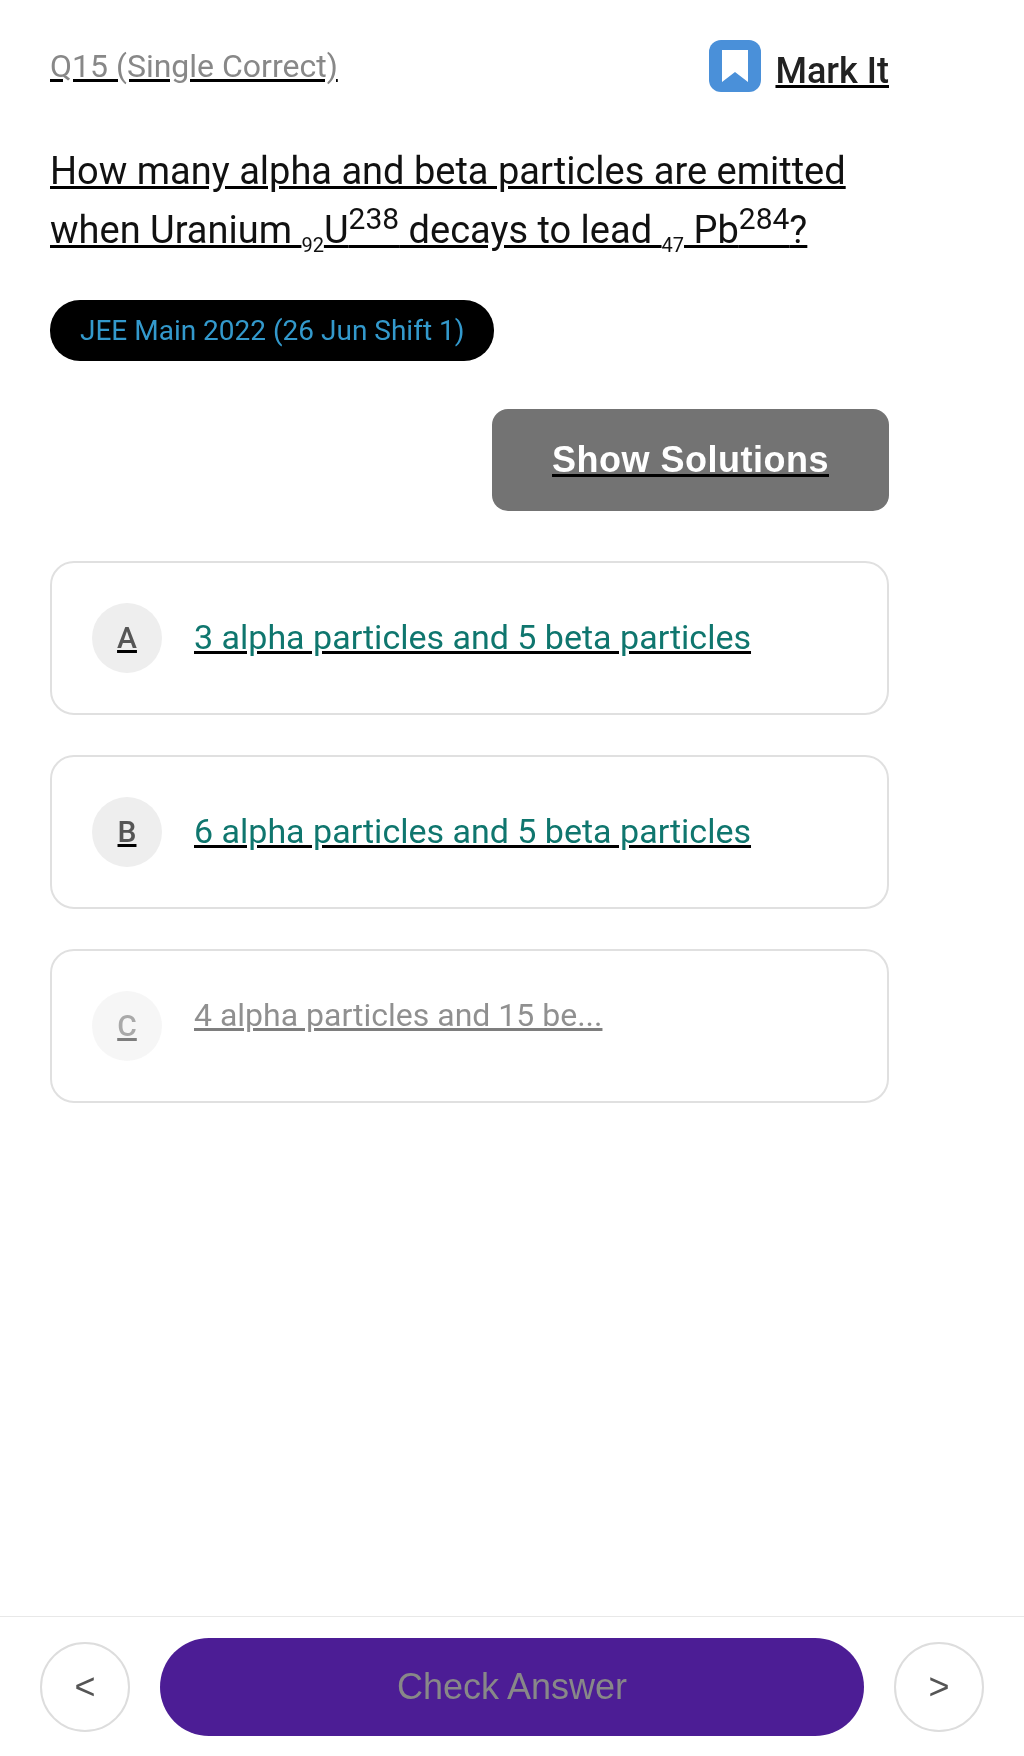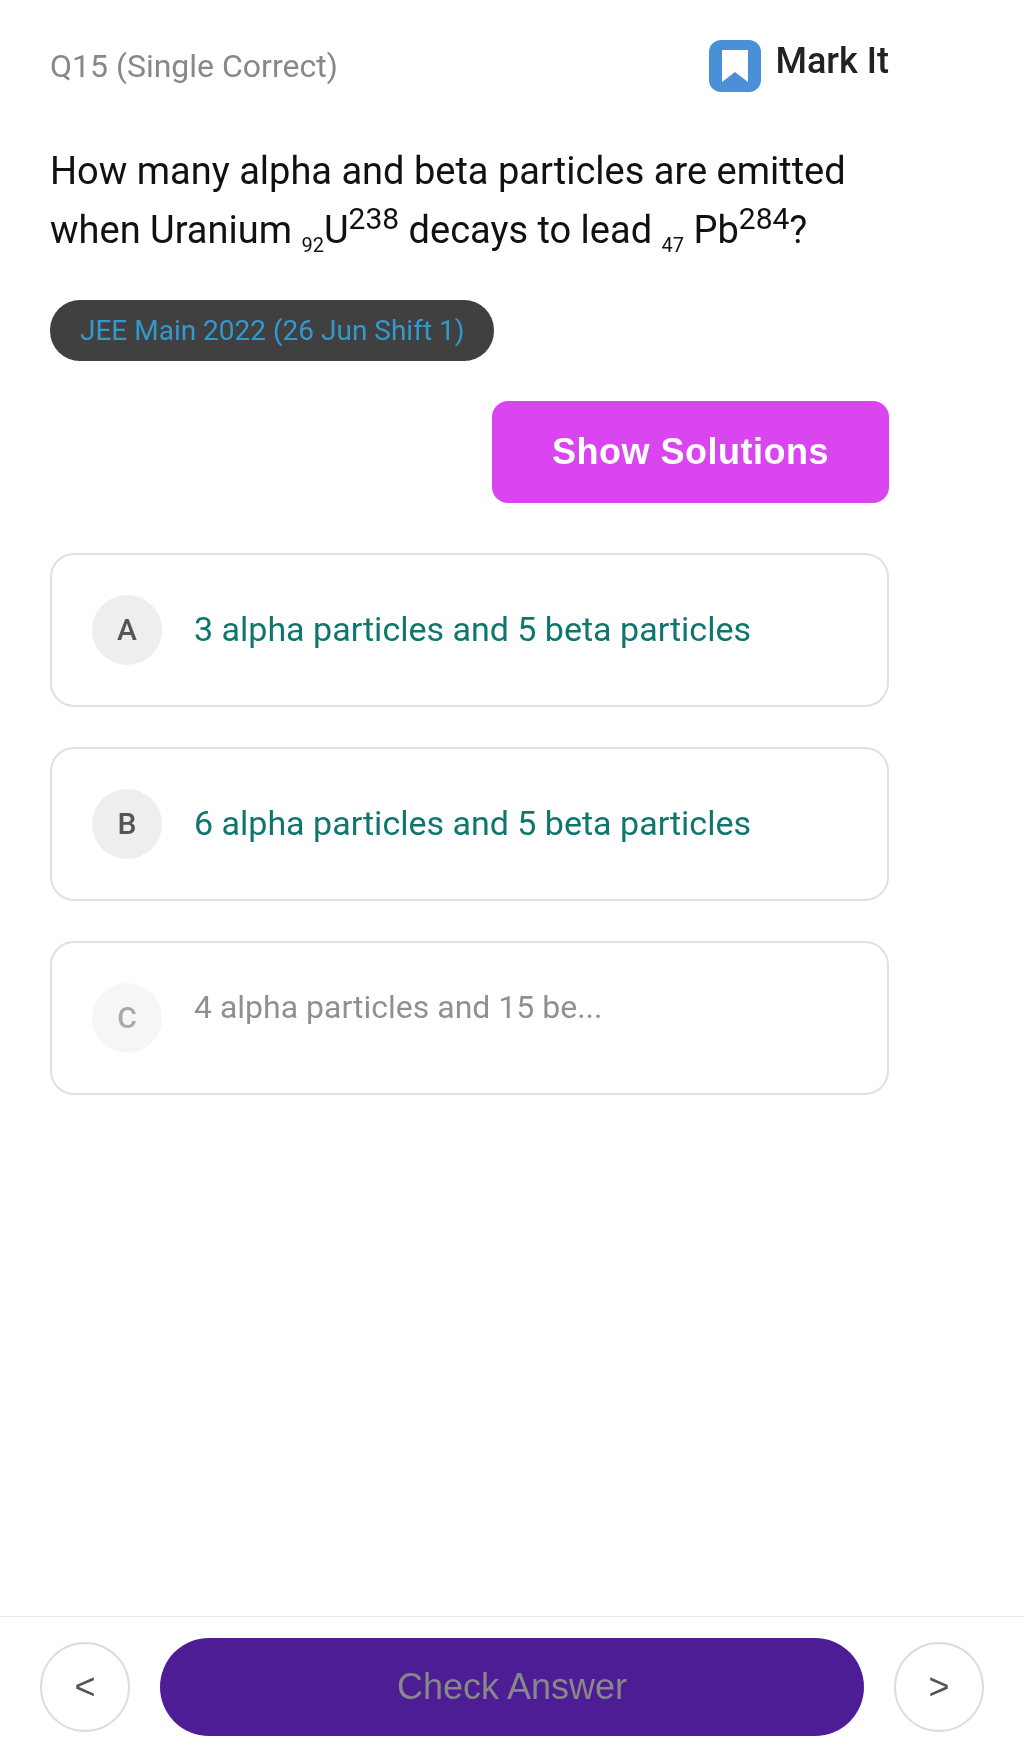--- a/index.html
+++ b/index.html
@@ -16,39 +16,40 @@
       position: relative;
       overflow-x: hidden;
     }
 
     .page-container {
       width: 939px;
       min-height: 1756px;
       background: #ffffff;
       display: flex;
       flex-direction: column;
+      text-decoration: underline;
     }
 
     
     .header {
       display: flex;
       align-items: center;
       justify-content: space-between;
       padding: 40px 50px 20px 50px;
     }
 
     .question-label {
       font-size: 32px;
       color: #888888;
       font-weight: 400;
     }
 
     .mark-it-container {
       display: flex;
-      align-items: flex-start;
+      align-items: flex-end;
       gap: 14px;
     }
 
     .bookmark-icon {
       width: 52px;
       height: 52px;
       background: #4a90d9;
       border-radius: 12px;
       display: flex;
       align-items: center;
@@ -90,45 +91,46 @@
       line-height: 0;
     }
 
     
     .tag-container {
       padding: 20px 50px 10px 50px;
     }
 
     .tag {
       display: inline-block;
-      background: #404040;
+      background: #000000;
       color: #3399cc;
       border-radius: 30px;
       padding: 14px 30px;
       font-size: 28px;
       font-weight: 400;
     }
 
     
     .solutions-container {
       display: flex;
       justify-content: flex-end;
       padding: 30px 50px 30px 50px;
     }
 
     .show-solutions-btn {
-      background: #d946ef;
+      background: #737373;
       color: #ffffff;
       border: none;
       border-radius: 16px;
       padding: 30px 60px;
       font-size: 36px;
       font-weight: 600;
       cursor: pointer;
       letter-spacing: 0.5px;
+      margin-top: 8px;
     }
 
     
     .options-container {
       padding: 20px 50px;
       display: flex;
       flex-direction: column;
       gap: 40px;
     }
 

